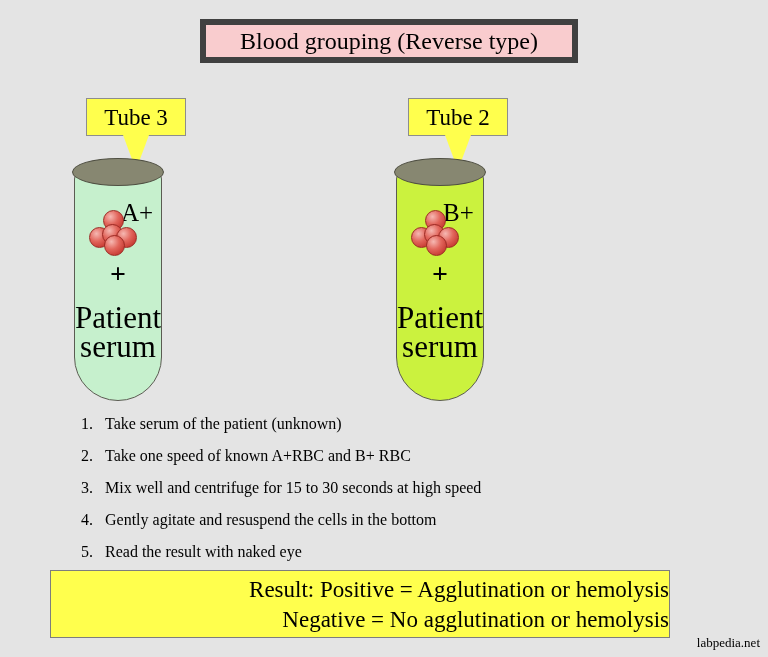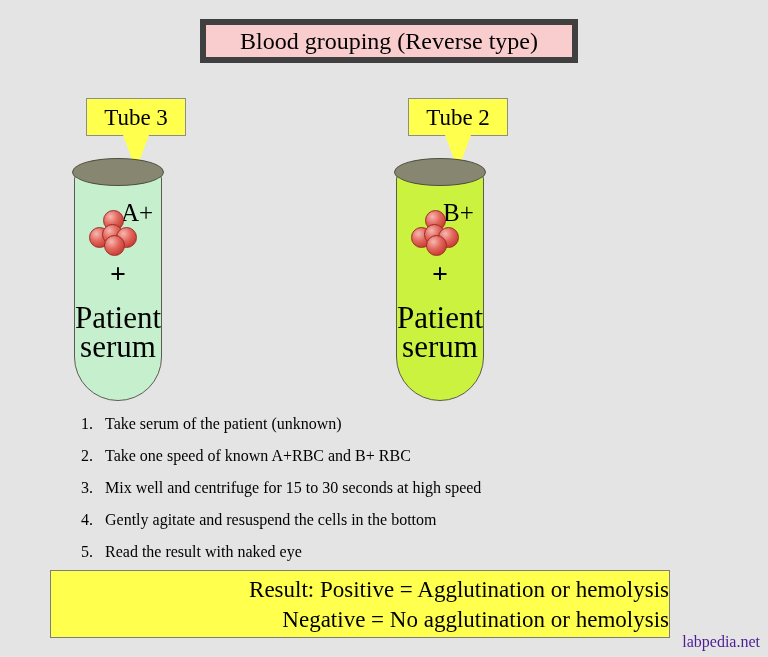--- a/index.html
+++ b/index.html
@@ -159,22 +159,22 @@
     white-space: nowrap;
   }
   .result-line.l1 { padding-left: 20px; }
   .result-line.l2 { padding-left: 81px; }
 
   
   .watermark {
     position: absolute;
     right: 8px;
     bottom: 6px;
-    font-size: 16px;
-    color: #4c1d95;
+    font-size: 13px;
+    color: #000000;
     white-space: nowrap;
   }
 </style>
 </head>
 <body>
 
 <div id="canvas">
 
   <div class="title-box">
     <span class="title-text">Blood grouping (Reverse type)</span>

